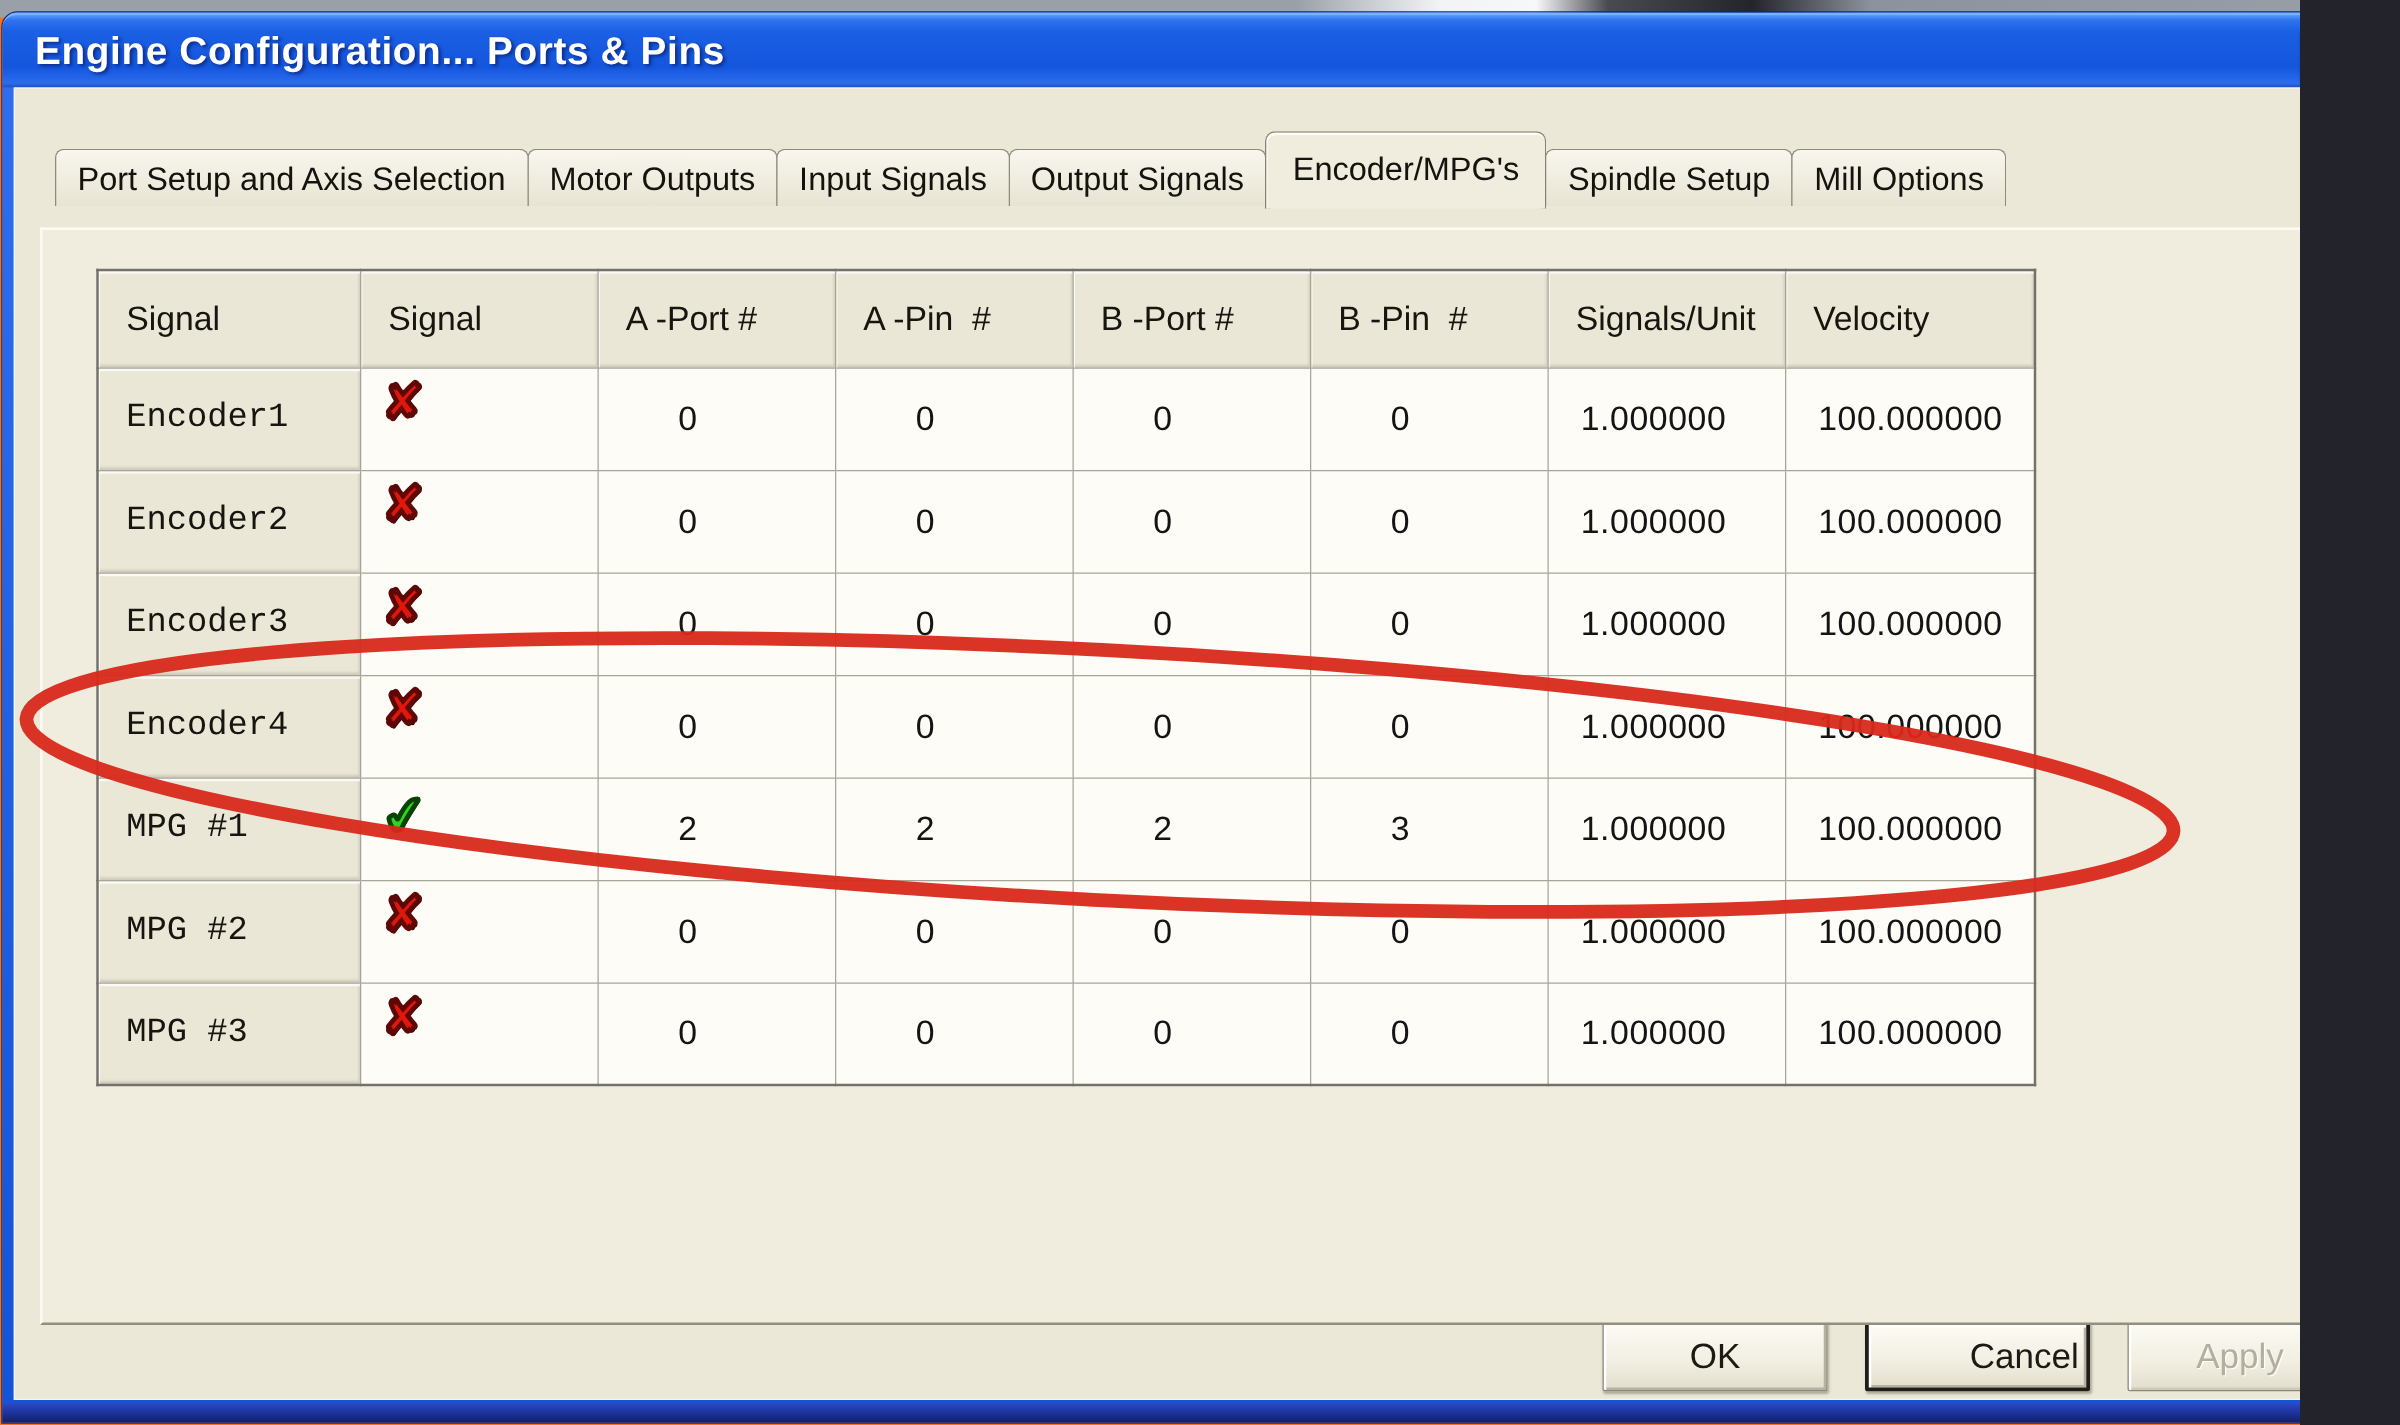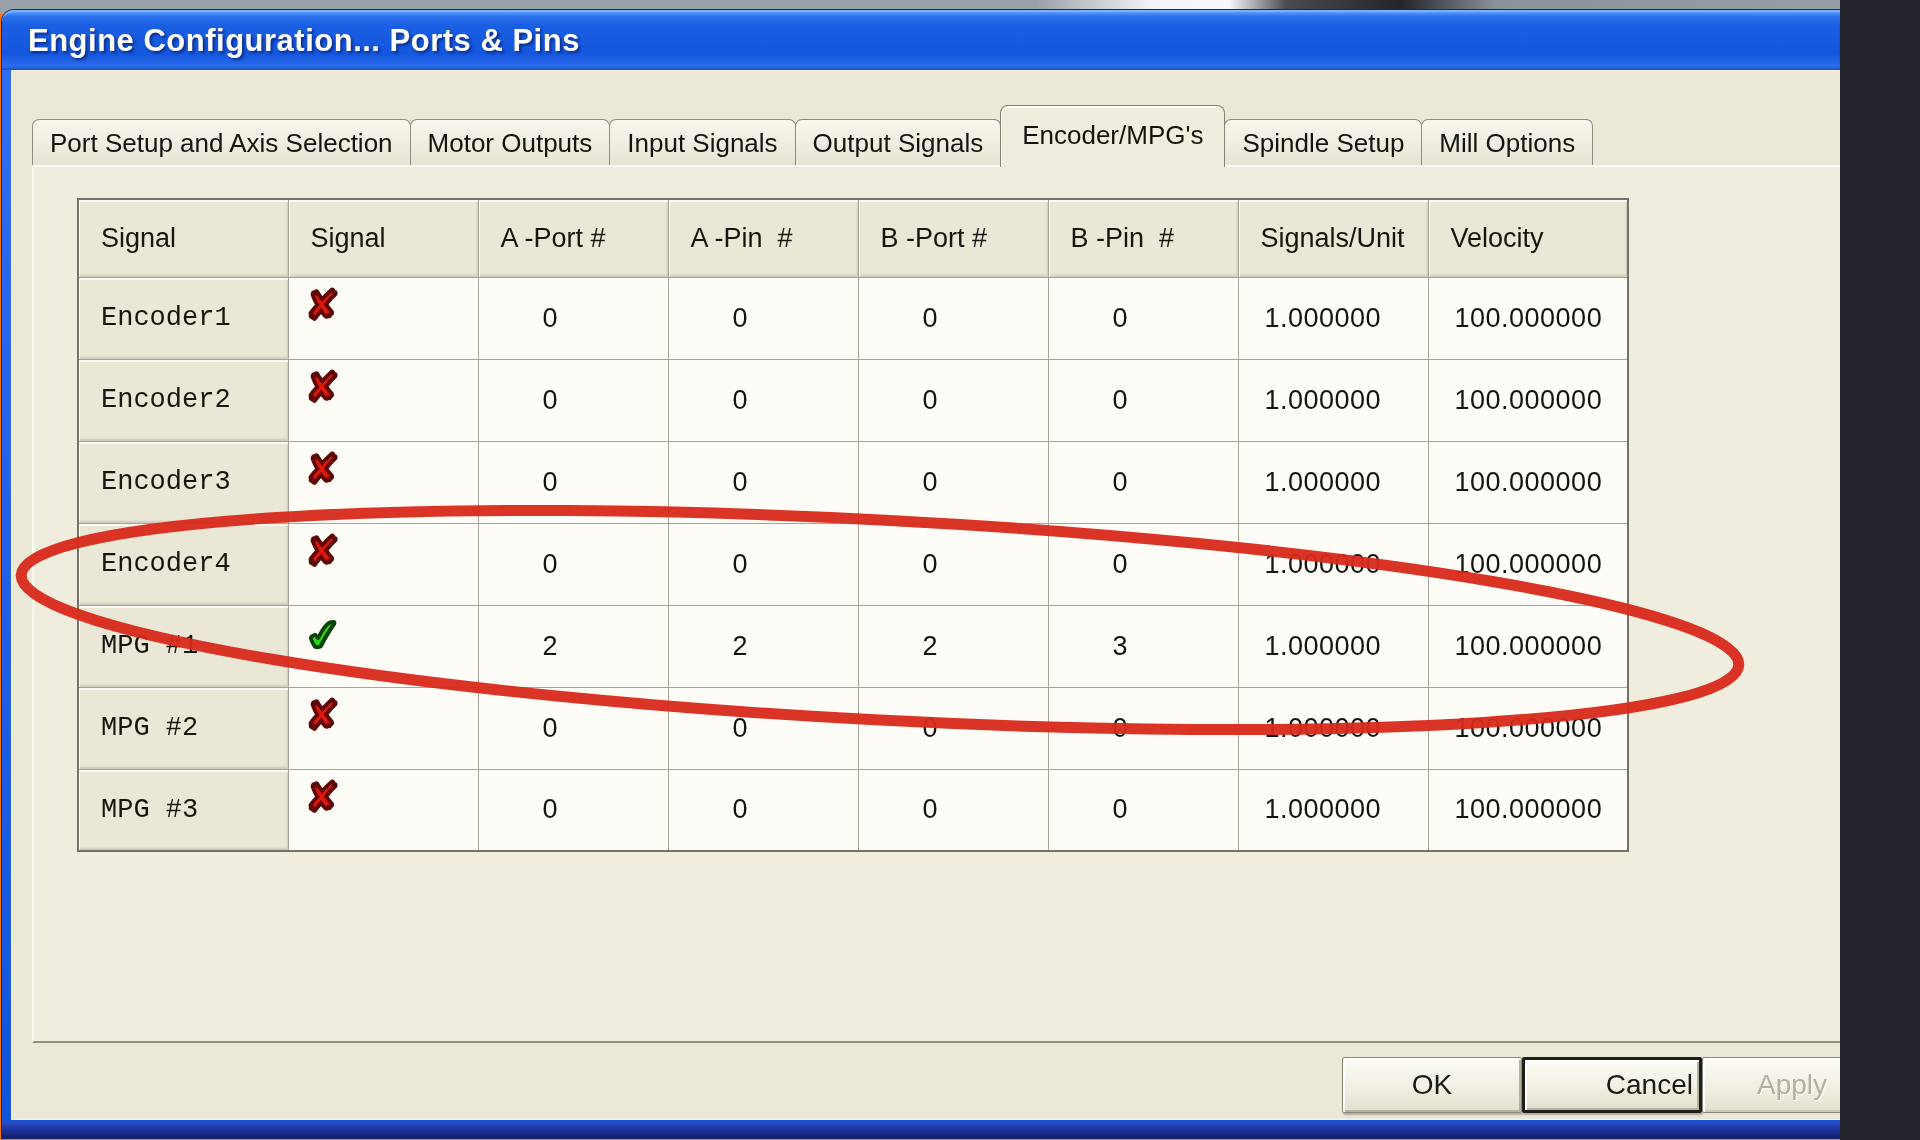--- a/index.html
+++ b/index.html
@@ -24,31 +24,31 @@
     border:2px solid #f3efe9;border-radius:8px;
     background:linear-gradient(180deg,#f49a82 0%,#e35643 28%,#d03014 55%,#c01d05 100%);
     box-shadow:inset 0 0 4px rgba(255,255,255,.5),1px 2px 3px rgba(0,0,30,.4);
     text-align:center;cursor:pointer;}
   .close-x{color:#fff;font-size:34px;font-weight:bold;line-height:46px;
     text-shadow:1px 1px 1px rgba(90,5,0,.7);}
 
   .client{position:relative;margin:0 9px;height:1050px;background:#ece8d8;border:1px solid #f6f4ec;}
 
   
-  .tabstrip{position:absolute;left:20px;top:24px;height:70px;display:flex;align-items:flex-end;z-index:3;}
+  .tabstrip{position:absolute;left:32px;top:24px;height:70px;display:flex;align-items:flex-end;z-index:3;}
   .tab{height:46px;line-height:46px;padding:0 17px;font-size:26px;color:#14130e;
     background:linear-gradient(180deg,#f8f6ee,#e8e4d3);
     border:1px solid #8d8b7d;border-bottom:none;border-radius:7px 7px 0 0;
     margin-right:-1px;white-space:pre;cursor:pointer;}
   .tab.active{height:62px;line-height:58px;padding:0 21px;background:#f0edde;
     border:1px solid #858375;border-bottom:none;position:relative;z-index:4;
     box-shadow:inset 1px 2px 0 #fffef8;margin-bottom:-2px;border-radius:8px 8px 0 0;}
 
   
-  .tabpage{position:absolute;left:20px;top:94px;width:1848px;height:878px;background:#f0edde;
+  .tabpage{position:absolute;left:20px;top:111px;width:1848px;height:878px;background:#f0edde;
     border:2px solid;border-color:#fbfaf3 #91907f #91907f #fbfaf3;z-index:2;}
 
   
   table.grid{position:absolute;left:43px;top:31px;width:1550px;border-collapse:collapse;table-layout:fixed;
     border:2px solid #73726a;background:#fdfcf6;}
   table.grid th,table.grid td{border:1px solid #a7a598;overflow:hidden;}
   thead tr{height:78px;}
   tbody tr{height:82px;}
   th{background:#ebe7d6;box-shadow:inset 1px 2px 0 rgba(255,255,255,.75),inset -1px -2px 2px rgba(110,105,85,.22);
     font-weight:normal;font-size:27px;color:#16150f;text-align:left;padding-left:22px;white-space:pre;vertical-align:middle;}
@@ -57,21 +57,21 @@
   td.en{background:#fdfcf6;vertical-align:top;}
   td.val{background:#fdfcf6;font-size:27px;color:#141414;vertical-align:middle;letter-spacing:.5px;}
   td.val.num{padding-left:64px;}
   td.val.dec{padding-left:26px;}
   .xx{display:inline-block;margin:6px 0 0 16px;font-size:40px;font-weight:bold;line-height:1;
     color:#e0170b;-webkit-text-stroke:2.5px #5d0706;text-shadow:1px 1px 0 #3c0404;}
   .chk{display:inline-block;margin:8px 0 0 16px;font-size:42px;font-weight:bold;line-height:1;
     color:#2fd41c;-webkit-text-stroke:2.5px #0b4207;transform:rotate(-8deg);text-shadow:1px 1px 0 #093405;}
 
   
-  .btnrow{position:absolute;right:18px;top:986px;display:flex;}
+  .btnrow{position:absolute;right:18px;top:986px;display:flex;gap:30px;}
   .btn{width:180px;height:56px;font-size:28px;color:#1b1a14;
     background:linear-gradient(180deg,#fcfbf5 0%,#f1eee1 60%,#e2decd 100%);
     border:1px solid #8a887c;border-radius:2px;
     box-shadow:inset 2px 2px 0 #ffffff,inset -2px -2px 0 #b5b2a2,1px 2px 2px rgba(60,55,40,.35);
     cursor:pointer;}
   .btn.default{border:3px solid #201e19;text-align:right;}
   .btn.disabled{color:#b2af9e;text-shadow:1px 1px 0 #fffef8;
     box-shadow:inset 2px 2px 0 #ffffff,inset -2px -2px 0 #cdcaba;}
 
   

